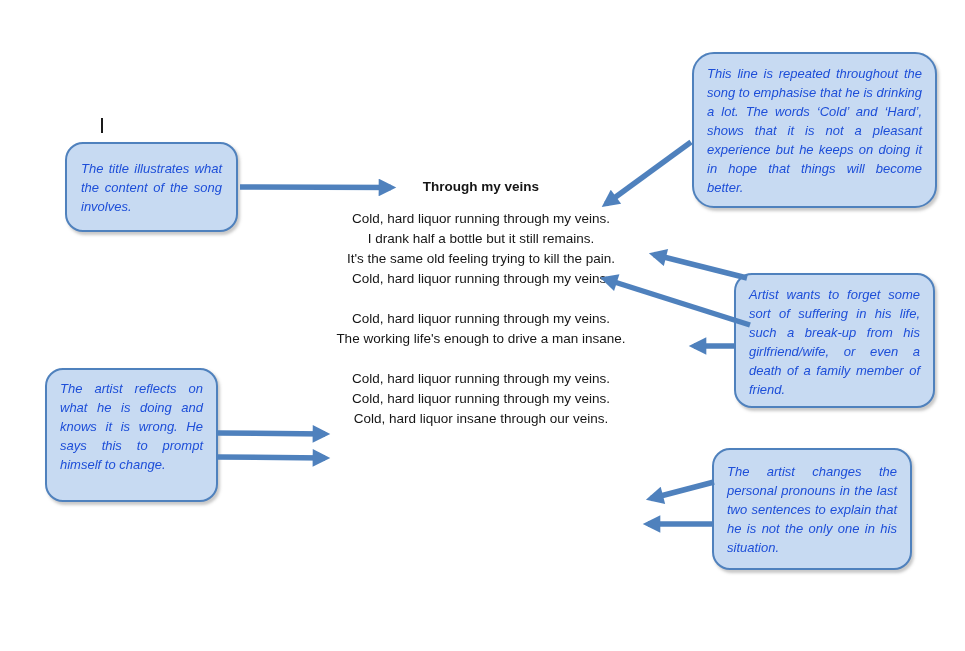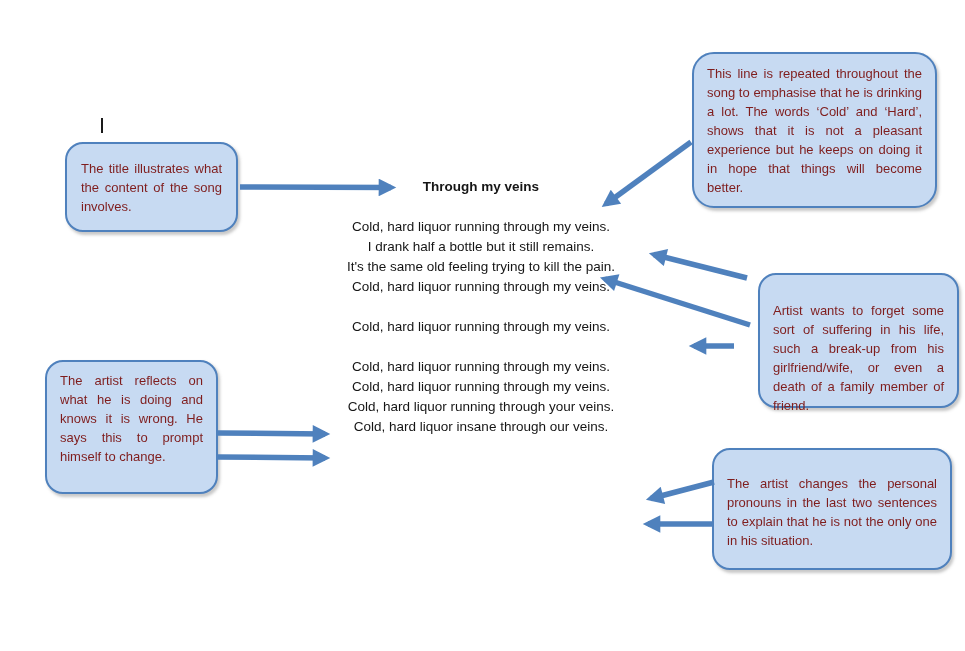--- a/index.html
+++ b/index.html
@@ -17,37 +17,37 @@
   }
   .page{position:absolute;inset:0;background:#fff;}
   .cursor{
     position:absolute;left:101px;top:118px;width:1.5px;height:15px;
     background:#1a1a1a;
   }
   .lyrics{
     position:absolute;left:281px;top:177px;width:400px;
     text-align:center;font-size:13.5px;line-height:20px;color:#151515;
   }
-  .lyrics .title{font-weight:bold;margin-bottom:20px;font-size:13.5px;}
+  .lyrics .title{font-weight:bold;margin-bottom:12px;font-size:13.5px;}
   .stanza{margin-bottom:20px;text-align:center;}
   .callout{
     position:absolute;box-sizing:border-box;
     background:var(--fill);
     border:2.4px solid var(--accent);
     border-radius:18px;
     box-shadow:2px 2.5px 3px rgba(110,110,110,0.38);
     text-align:justify;
-    font-size:13px;line-height:19px;color:#7f1d1d;
+    font-size:13px;line-height:19px;color:#1d4ed8;font-style:italic;
   }
   .callout p{margin:0;}
   #callout-title-note      {left:65px;  top:142px; width:173px; height:90px;  padding:15px 14px;}
-  #callout-reflects-note   {left:45px;  top:360px; width:173px; height:134px; padding:9px 13px;}
+  #callout-reflects-note   {left:45px;  top:368px; width:173px; height:134px; padding:9px 13px;}
   #callout-repeated-note   {left:692px; top:52px;  width:245px; height:156px; padding:10px 13px; border-radius:22px;}
-  #callout-forget-note     {left:734px; top:273px; width:201px; height:135px; padding:26px 13px;margin-left:24px;}
-  #callout-pronouns-note   {left:712px; top:448px; width:240px; height:122px; padding:24px 13px;}
+  #callout-forget-note     {left:734px; top:273px; width:201px; height:135px; padding:10px 13px;}
+  #callout-pronouns-note   {left:712px; top:448px; width:200px; height:122px; padding:12px 13px;}
   svg.arrows{position:absolute;left:0;top:0;pointer-events:none;}
   svg.arrows line{stroke:var(--accent);stroke-width:5.5;}
   svg.arrows .ah{fill:var(--accent);}
 </style>
 </head>
 <body style="background: rgb(255, 255, 255);">
 
 <div class="page">
 
   <div class="cursor"></div>
@@ -55,25 +55,25 @@
   <div class="lyrics">
     <div class="title">Through my veins</div>
     <div class="stanza">
       <div>Cold, hard liquor running through my veins.</div>
       <div>I drank half a bottle but it still remains.</div>
       <div>It's the same old feeling trying to kill the pain.</div>
       <div>Cold, hard liquor running through my veins.</div>
     </div>
     <div class="stanza">
       <div>Cold, hard liquor running through my veins.</div>
+      <div>The working life's enough to drive a man insane.</div>
     </div>
     <div class="stanza">
       <div>Cold, hard liquor running through my veins.</div>
       <div>Cold, hard liquor running through my veins.</div>
-      <div>Cold, hard liquor running through your veins.</div>
       <div>Cold, hard liquor insane through our veins.</div>
     </div>
   </div>
 
   <div class="callout" id="callout-title-note">
     <p>The title illustrates what the content of the song involves.</p>
   </div>
 
   <div class="callout" id="callout-reflects-note">
     <p>The artist reflects on what he is doing and knows it is wrong. He says this to prompt himself to change.</p>

